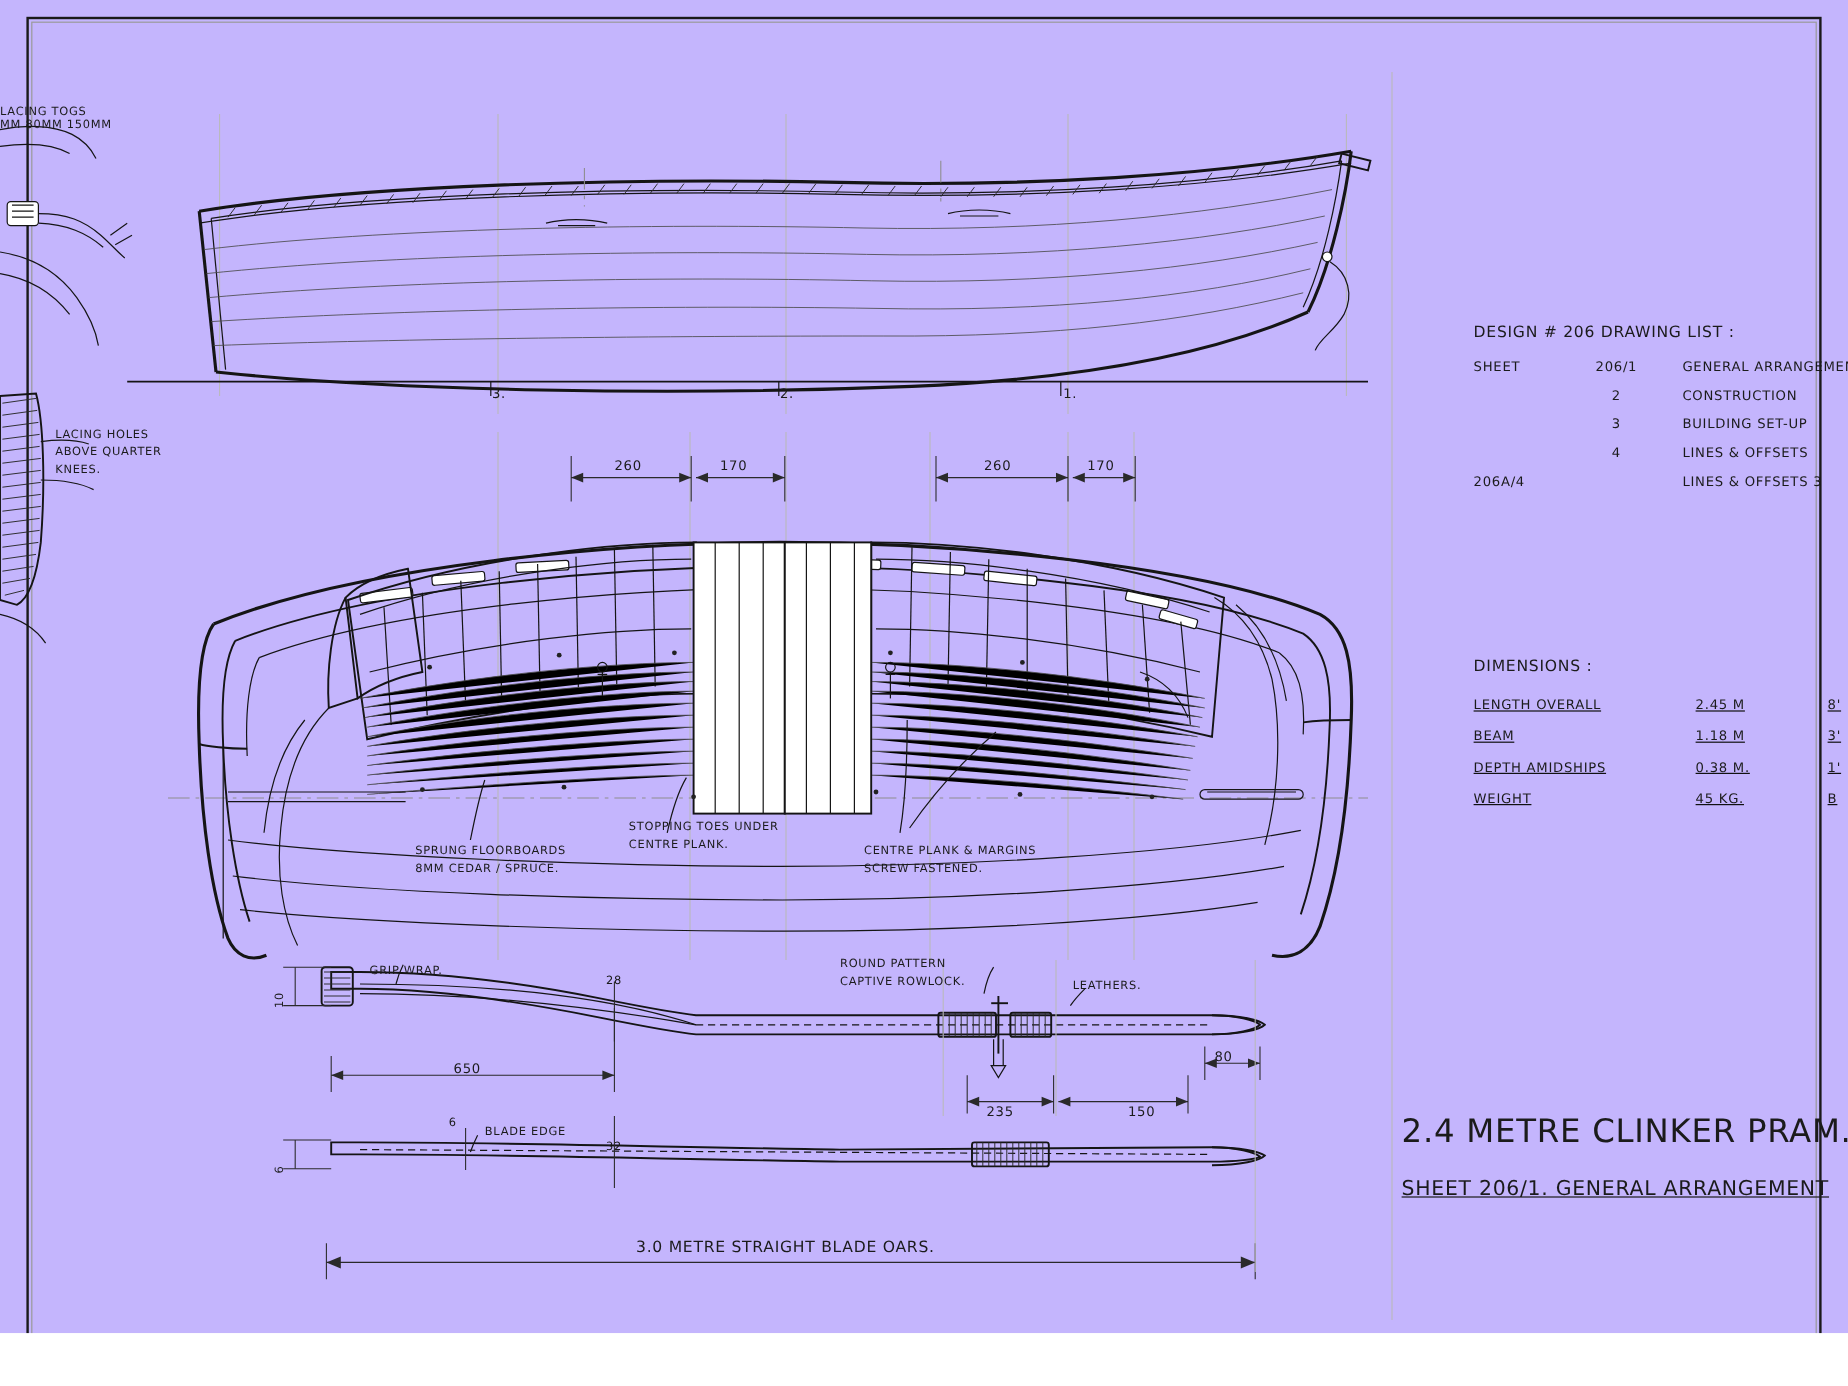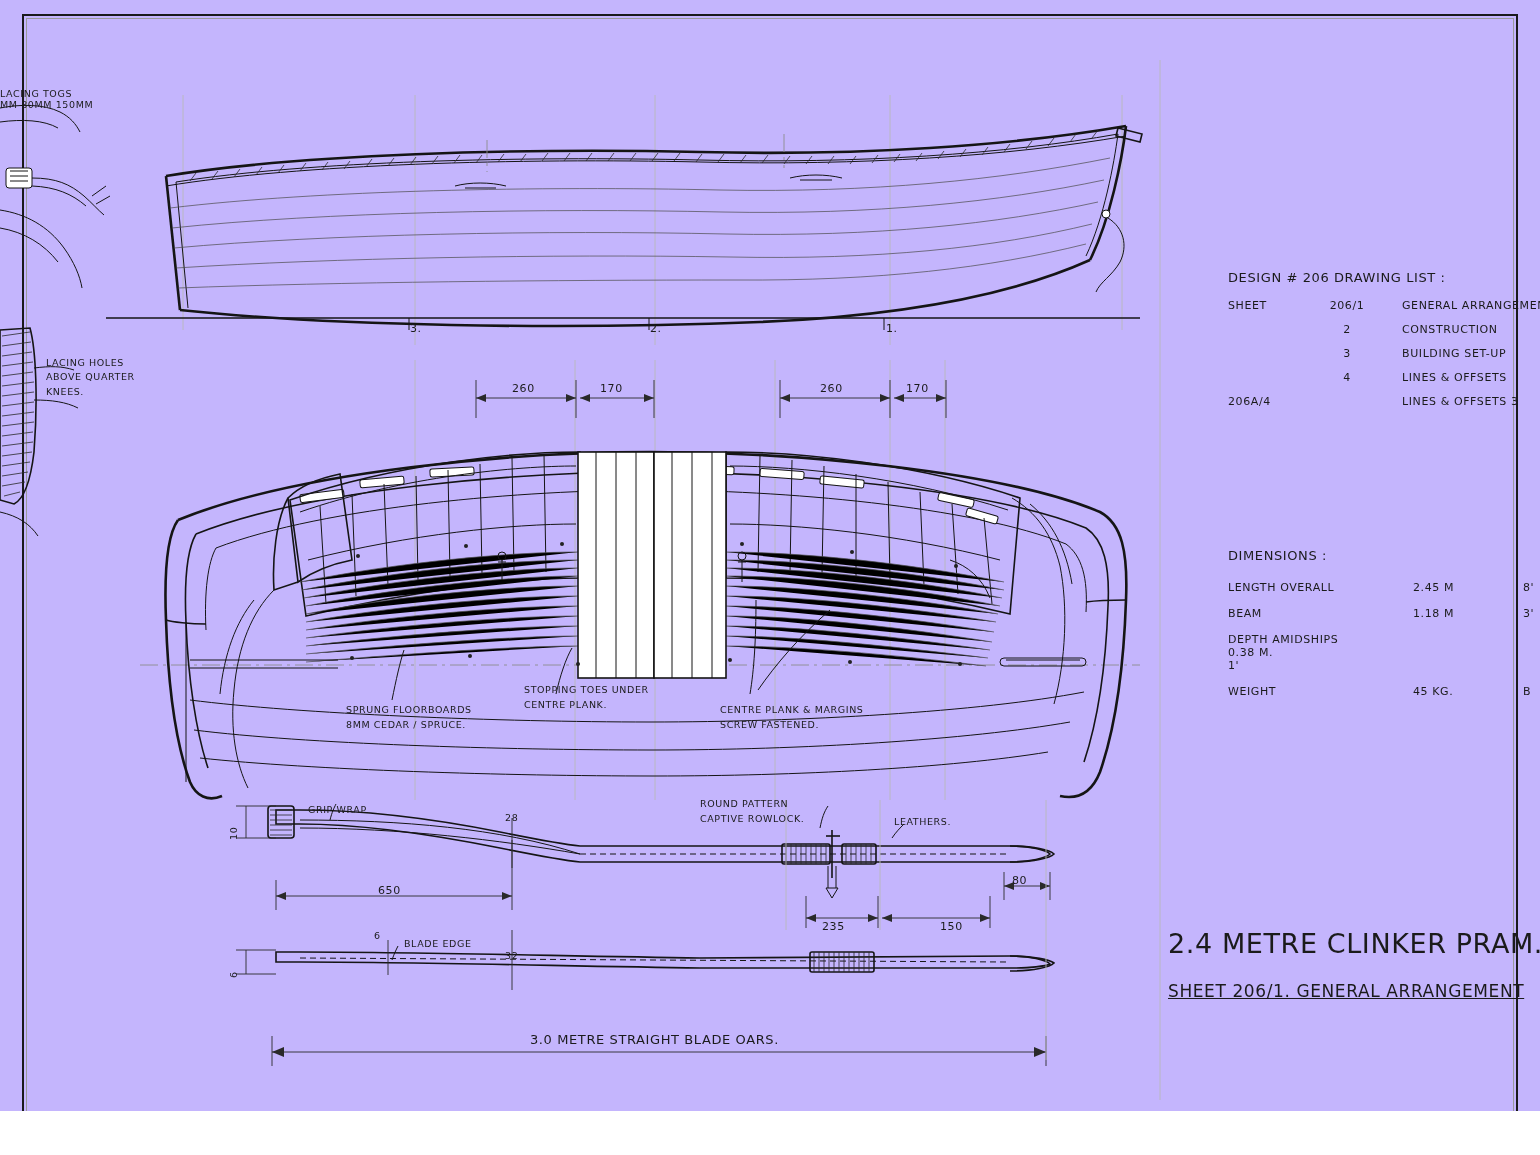--- a/index.html
+++ b/index.html
@@ -58,21 +58,21 @@
   .cline { stroke: #8d8d8d; stroke-width: 0.9; stroke-dasharray: 18 5 3 5; }
   .dim { stroke: #2a2a2a; stroke-width: 0.9; }
   .hatch { stroke: #2a2a2a; stroke-width: 0.8; }
   .white { fill: #ffffff; }
   .planks { stroke: #4a4a4a; stroke-width: 0.7; }
 
   .label {
     position: absolute;
   }
   .dlist-row { display: flex; gap: 18px; }
-  .dim-row { display: flex; }
+  .dim-row { display: flex; text-decoration: underline; }
   .dim-row .nm { width: 185px; }
   .dim-row .v1 { width: 110px; }
 </style>
 </head>
 <body>
 
 <div id="sheet">
 
   <div class="border-frame"></div>
   <div class="inner-edge"></div>
@@ -598,21 +598,21 @@
       <div class="dim-row" style="margin-top:0px;">
         <span class="hand sm nm">LENGTH OVERALL</span>
         <span class="hand sm v1">2.45 M</span>
         <span class="hand sm">8'</span>
       </div>
       <div class="dim-row" style="margin-top:13px;">
         <span class="hand sm nm">BEAM</span>
         <span class="hand sm v1">1.18 M</span>
         <span class="hand sm">3'</span>
       </div>
-      <div class="dim-row" style="margin-top:13px;flex-direction:column;">
+      <div class="dim-row" style="margin-top:13px;">
         <span class="hand sm nm">DEPTH AMIDSHIPS</span>
         <span class="hand sm v1">0.38 M.</span>
         <span class="hand sm">1'</span>
       </div>
       <div class="dim-row" style="margin-top:13px;">
         <span class="hand sm nm">WEIGHT</span>
         <span class="hand sm v1">45 KG.</span>
         <span class="hand sm">b</span>
       </div>
     </div>

